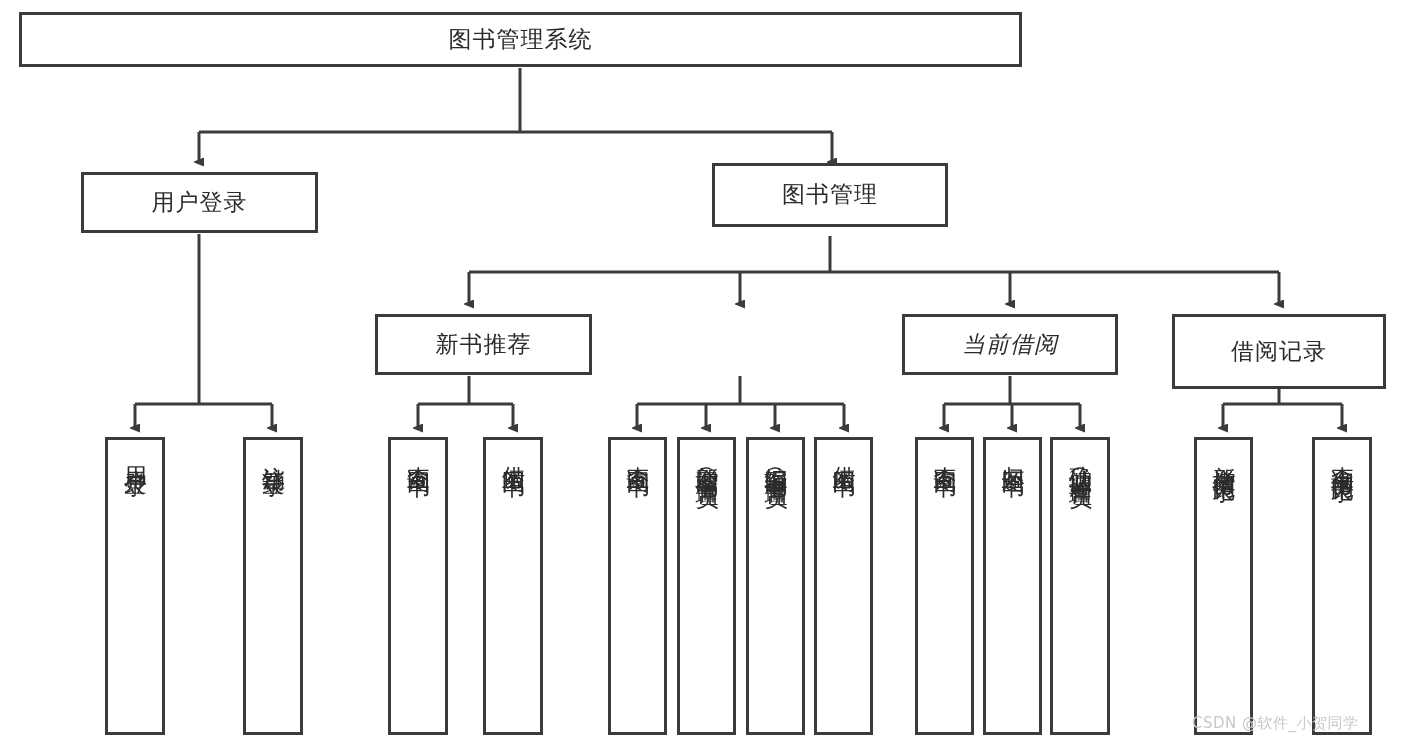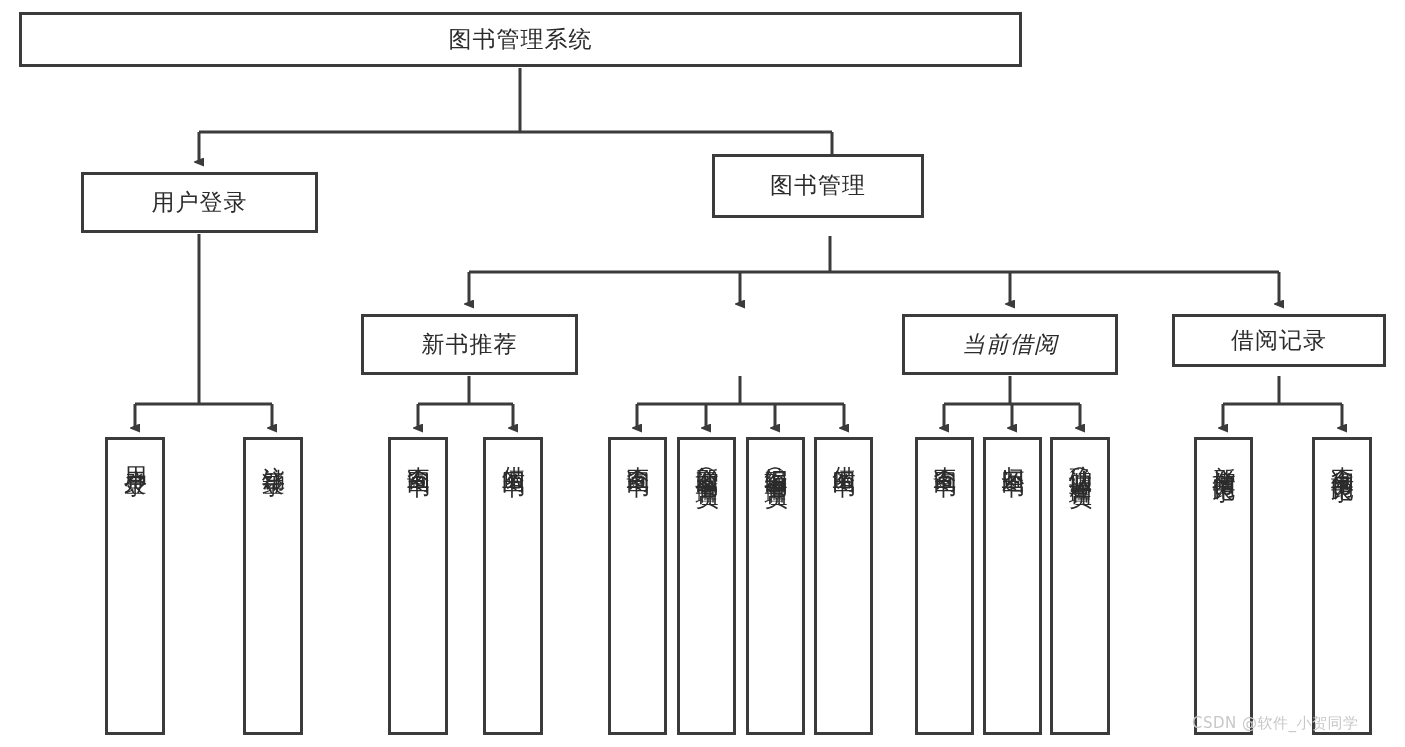--- a/index.html
+++ b/index.html
@@ -122,31 +122,31 @@
     </g>
   </svg>
 
   <div class="node node-root" style="left:19px; top:12px; width:1003px; height:55px;">
     <span class="label">图书管理系统</span>
   </div>
 
   <div class="node node-l2" style="left:81px; top:172px; width:237px; height:61px;">
     <span class="label">用户登录</span>
   </div>
-  <div class="node node-l2" style="left:712px; top:154px; width:212px; height:64px;">
+  <div class="node node-l2" style="left:712px; top:163px; width:236px; height:64px;">
     <span class="label">图书管理</span>
   </div>
 
-  <div class="node node-l3" style="left:361px; top:314px; width:217px; height:61px;">
+  <div class="node node-l3" style="left:375px; top:314px; width:217px; height:61px;">
     <span class="label">新书推荐</span>
   </div>
   <div class="node node-l3" style="left:902px; top:314px; width:216px; height:61px;font-style:italic;">
     <span class="label">当前借阅</span>
   </div>
-  <div class="node node-l3" style="left:1172px; top:314px; width:214px; height:53px;">
+  <div class="node node-l3" style="left:1172px; top:314px; width:214px; height:75px;">
     <span class="label">借阅记录</span>
   </div>
 
   <div class="node node-leaf" style="left:105px; top:437px; width:60px; height:298px;">
     <span class="label">用户登录</span>
   </div>
   <div class="node node-leaf" style="left:243px; top:437px; width:60px; height:298px;">
     <span class="label">注销登录</span>
   </div>
 

